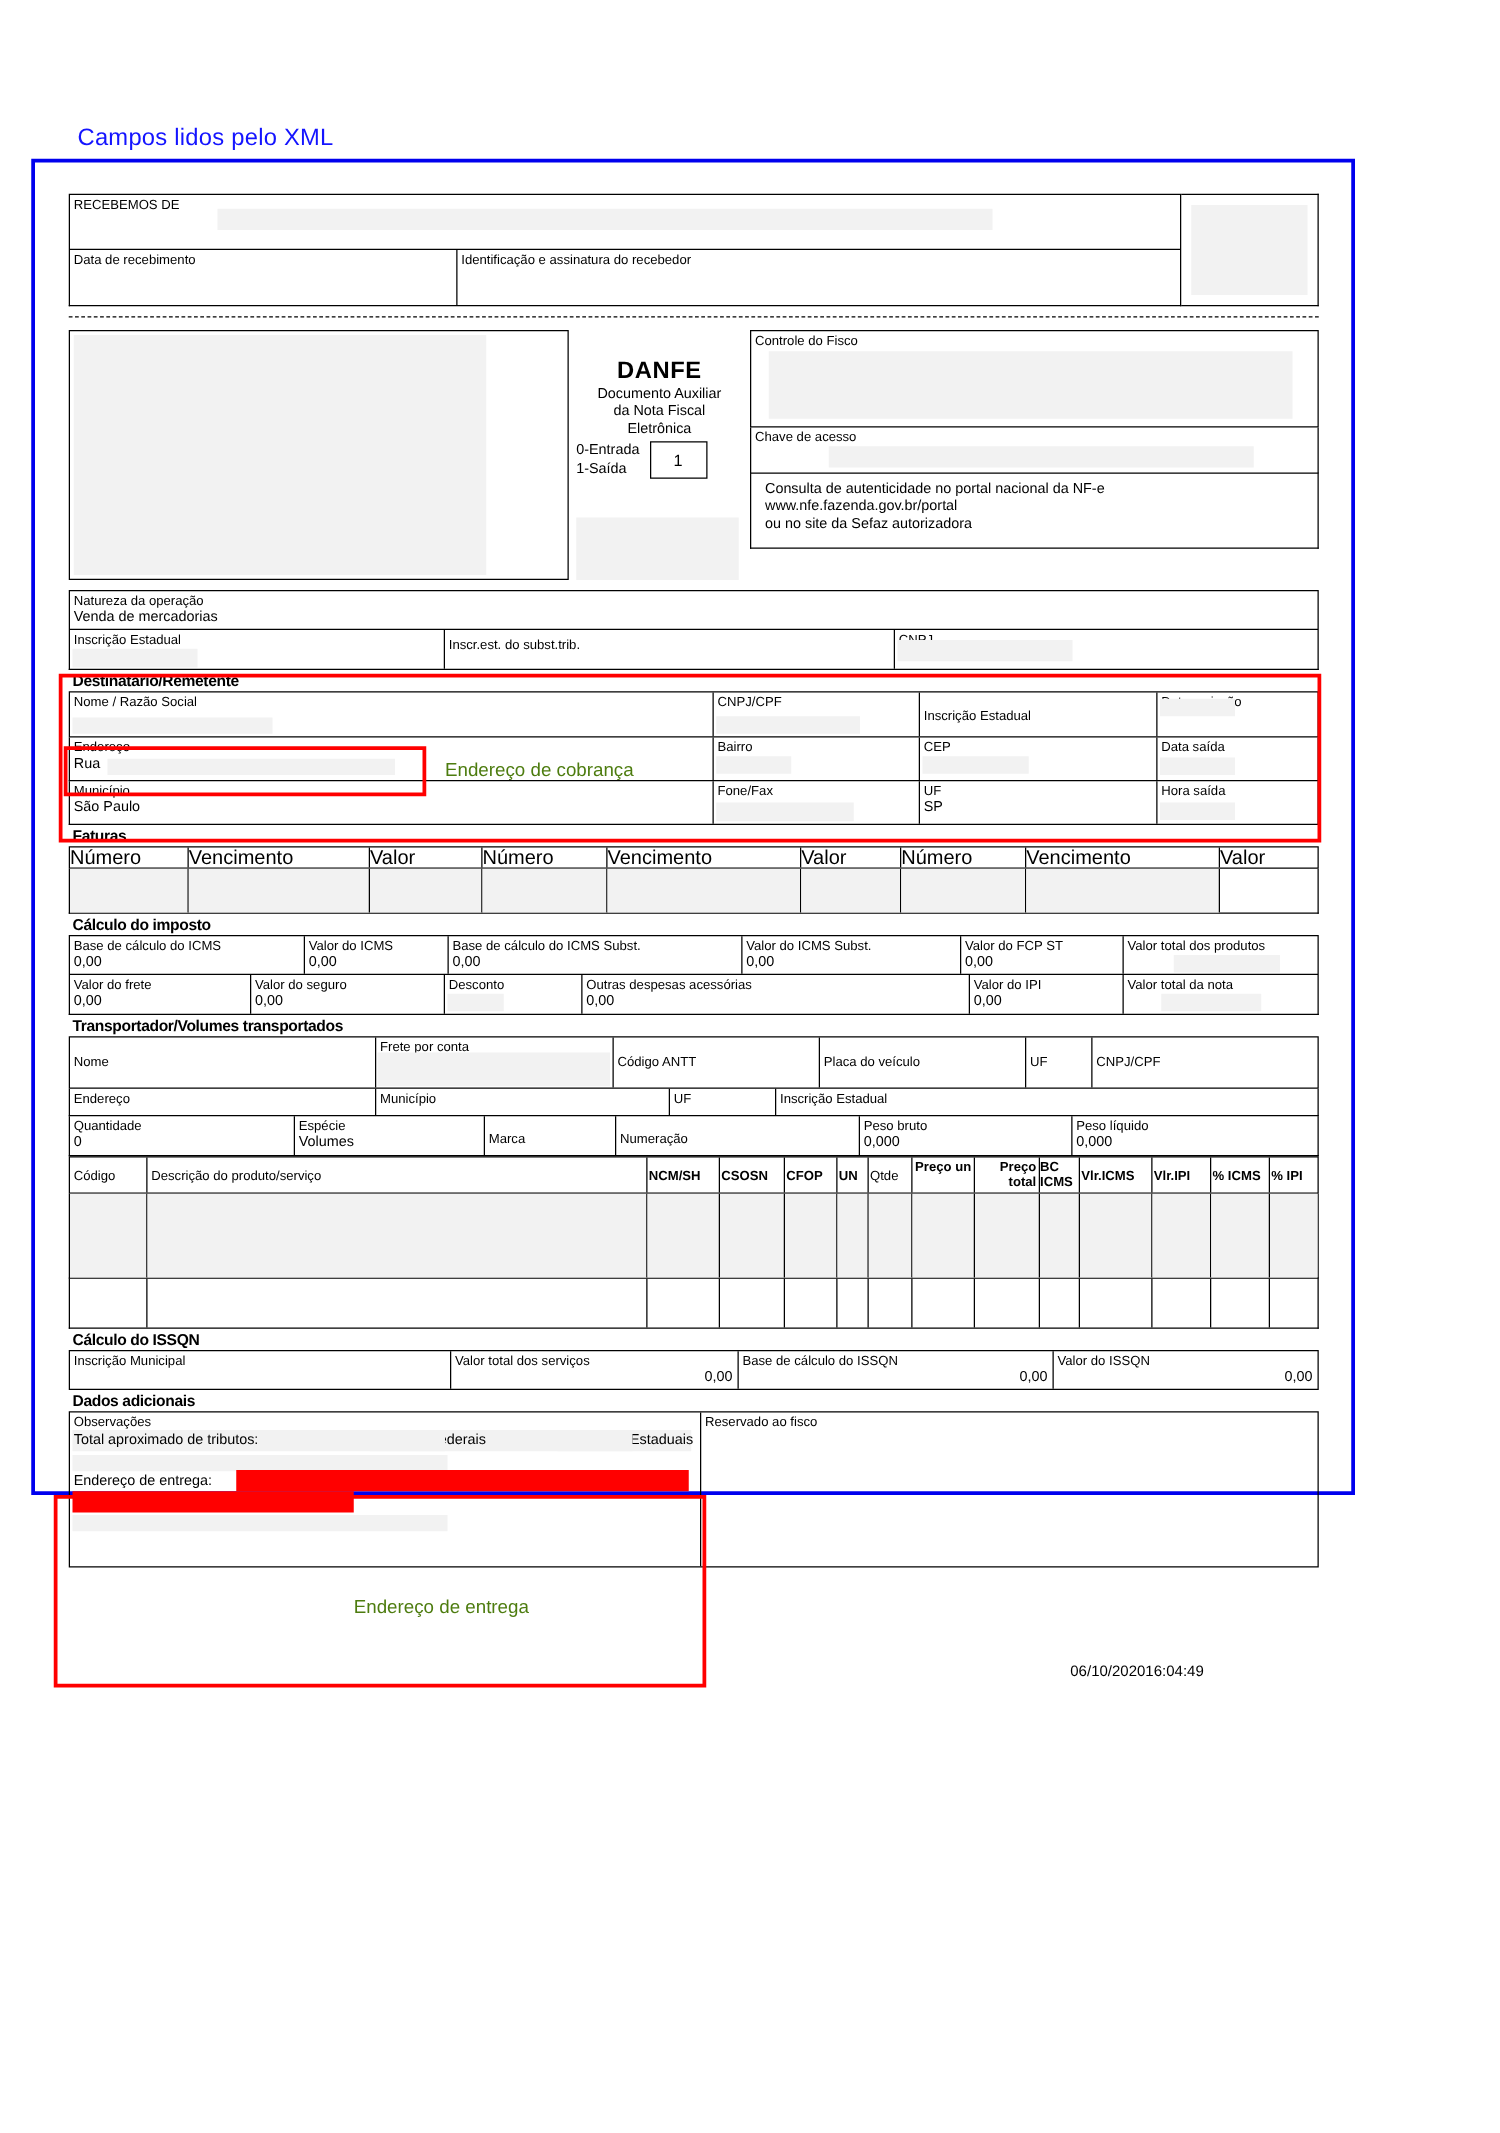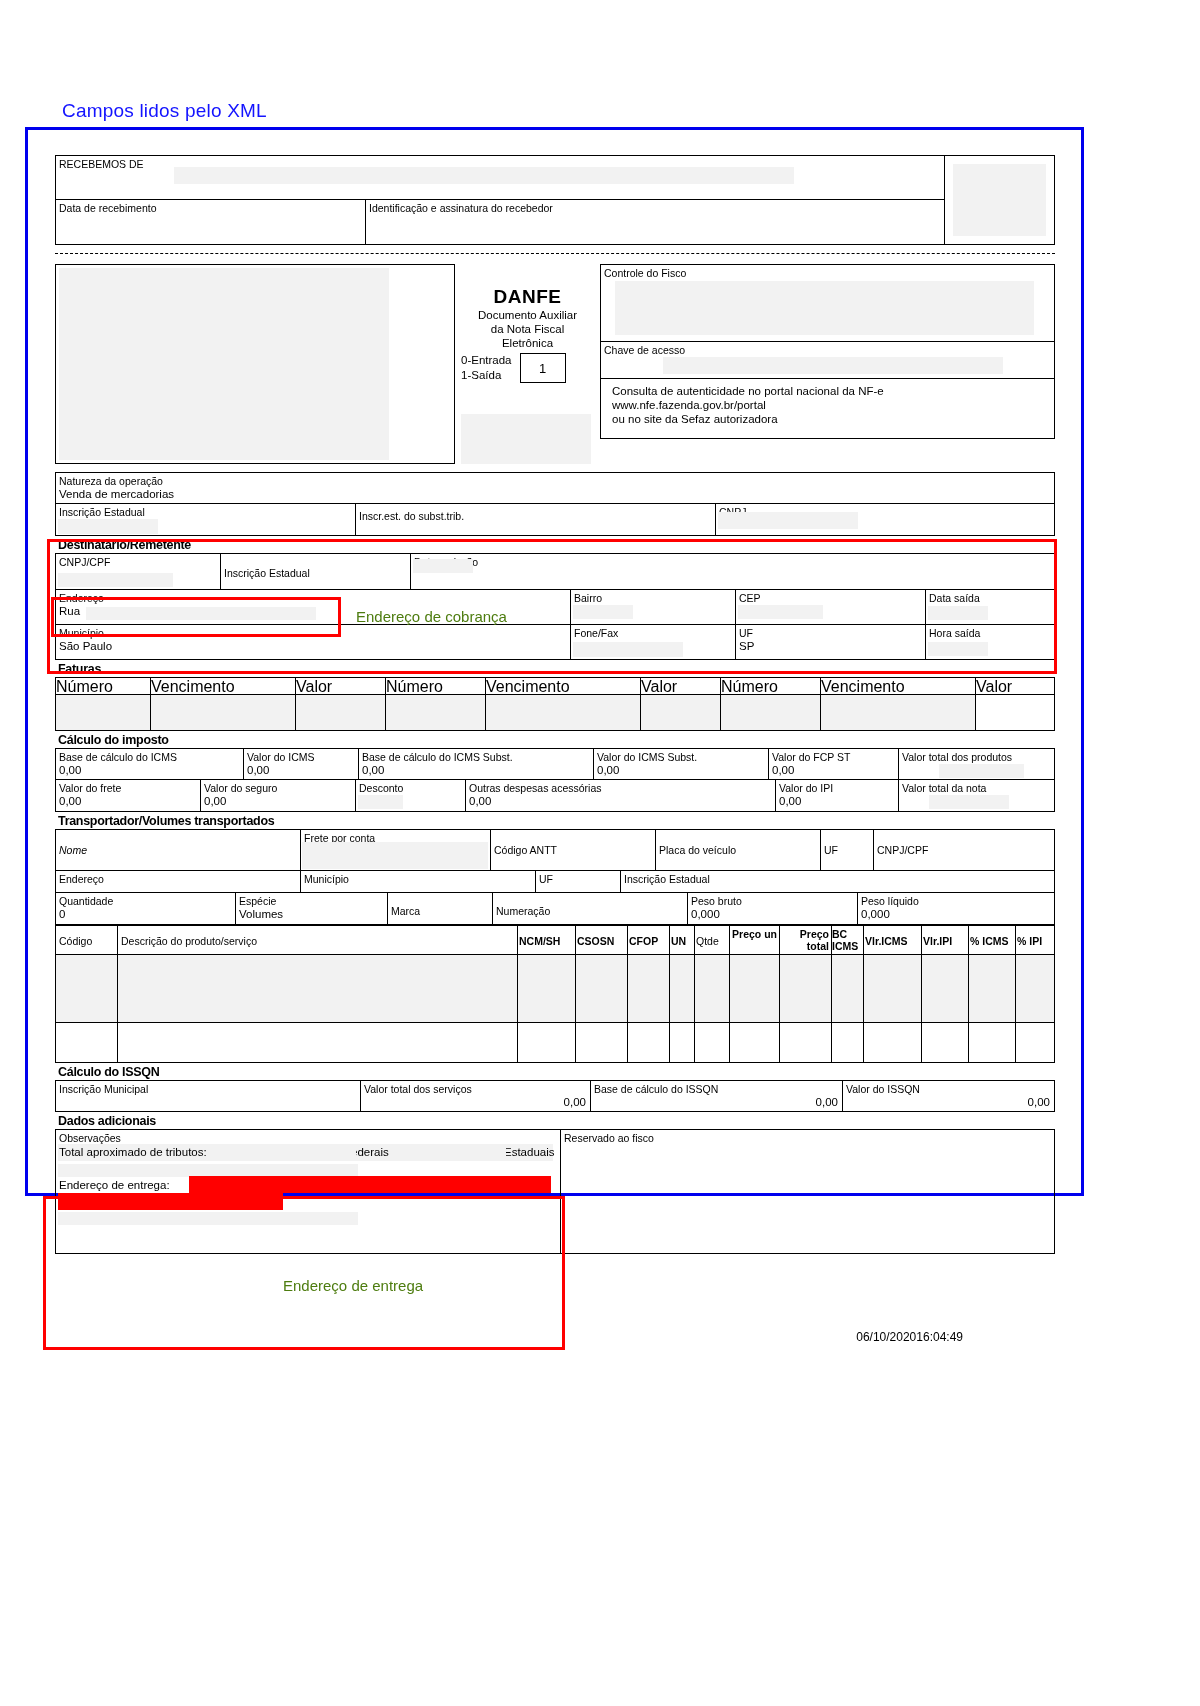--- a/index.html
+++ b/index.html
@@ -143,20 +143,24 @@
         <div class="lbl" style="padding-top:6px;">Inscr.est. do subst.trib.</div>
       </div>
       <div class="cell" style="flex:1;">
         <div class="lbl">CNPJ</div>
         <div class="grey" style="position:absolute; left:2px; top:8px; width:140px; height:17px;"></div>
       </div>
     </div>
 
     <div class="sect-title">Destinatário/Remetente</div>
     <div class="bx" style="height:37px; display:flex;">
+      <div class="cell" style="width:515px;">
+        <div class="lbl">Nome / Razão Social</div>
+        <div class="grey" style="position:absolute; left:2px; top:20px; width:160px; height:13px;"></div>
+      </div>
       <div class="cell" style="width:165px;">
         <div class="lbl">CNPJ/CPF</div>
         <div class="grey" style="position:absolute; left:2px; top:19px; width:115px; height:14px;"></div>
       </div>
       <div class="cell" style="width:190px;">
         <div class="lbl" style="padding-top:13px;">Inscrição Estadual</div>
       </div>
       <div class="cell" style="flex:1;">
         <div class="lbl">Data emissão</div>
         <div class="grey" style="position:absolute; left:2px; top:5px; width:60px; height:14px;"></div>
@@ -276,21 +280,21 @@
       </div>
       <div class="cell" style="flex:1;">
         <div class="lbl">Valor total da nota</div>
         <div class="grey" style="position:absolute; left:30px; top:15px; width:80px; height:14px;"></div>
       </div>
     </div>
 
     <div class="sect-title">Transportador/Volumes transportados</div>
     <div class="bx" style="height:42px; display:flex;">
       <div class="cell" style="width:245px;">
-        <div class="lbl" style="padding-top:14px;font-style:italic;">Nome</div>
+        <div class="lbl" style="padding-top:14px;">Nome</div>
       </div>
       <div class="cell" style="width:190px;">
         <div class="lbl">Frete por conta</div>
         <div class="grey" style="position:absolute; left:1px; top:12px; right:2px; bottom:1px;"></div>
       </div>
       <div class="cell" style="width:165px;">
         <div class="lbl" style="padding-top:14px;">Código ANTT</div>
       </div>
       <div class="cell" style="width:165px;">
         <div class="lbl" style="padding-top:14px;">Placa do veículo</div>

